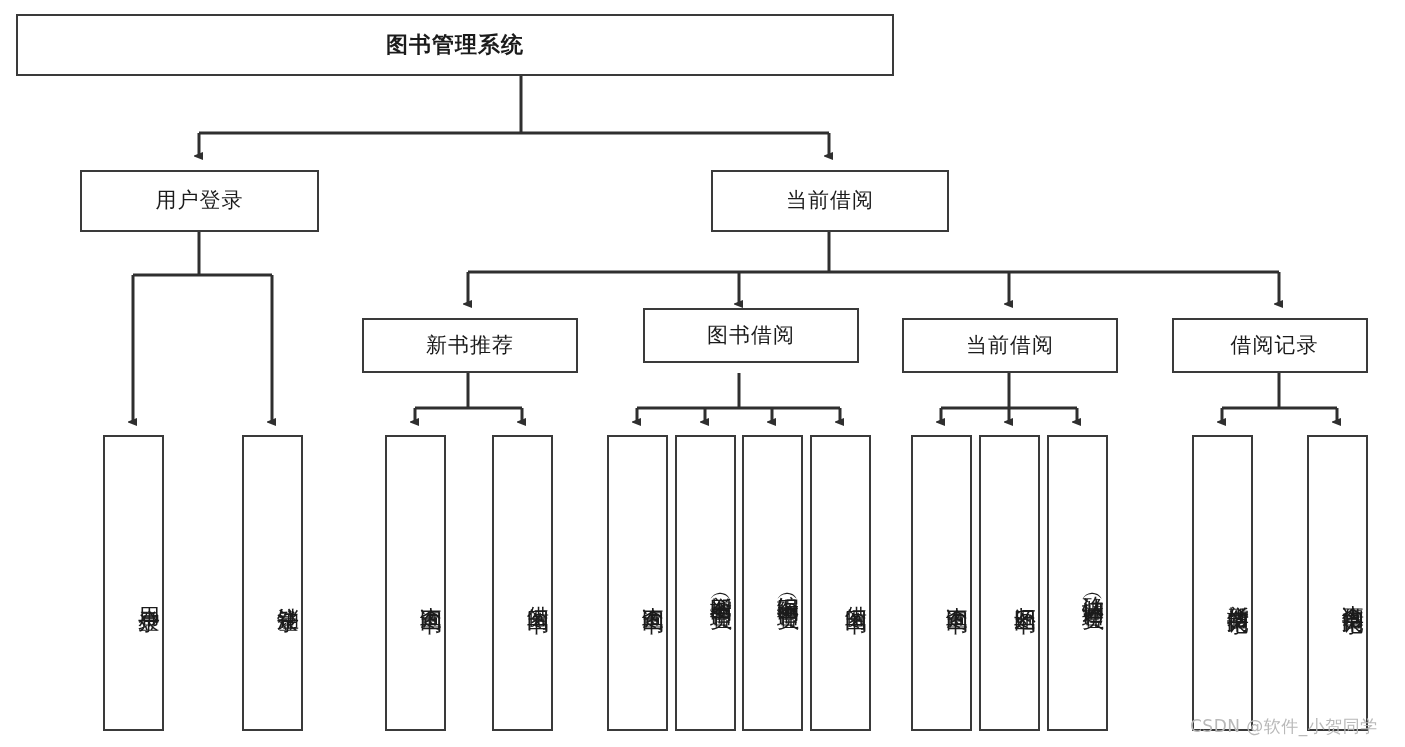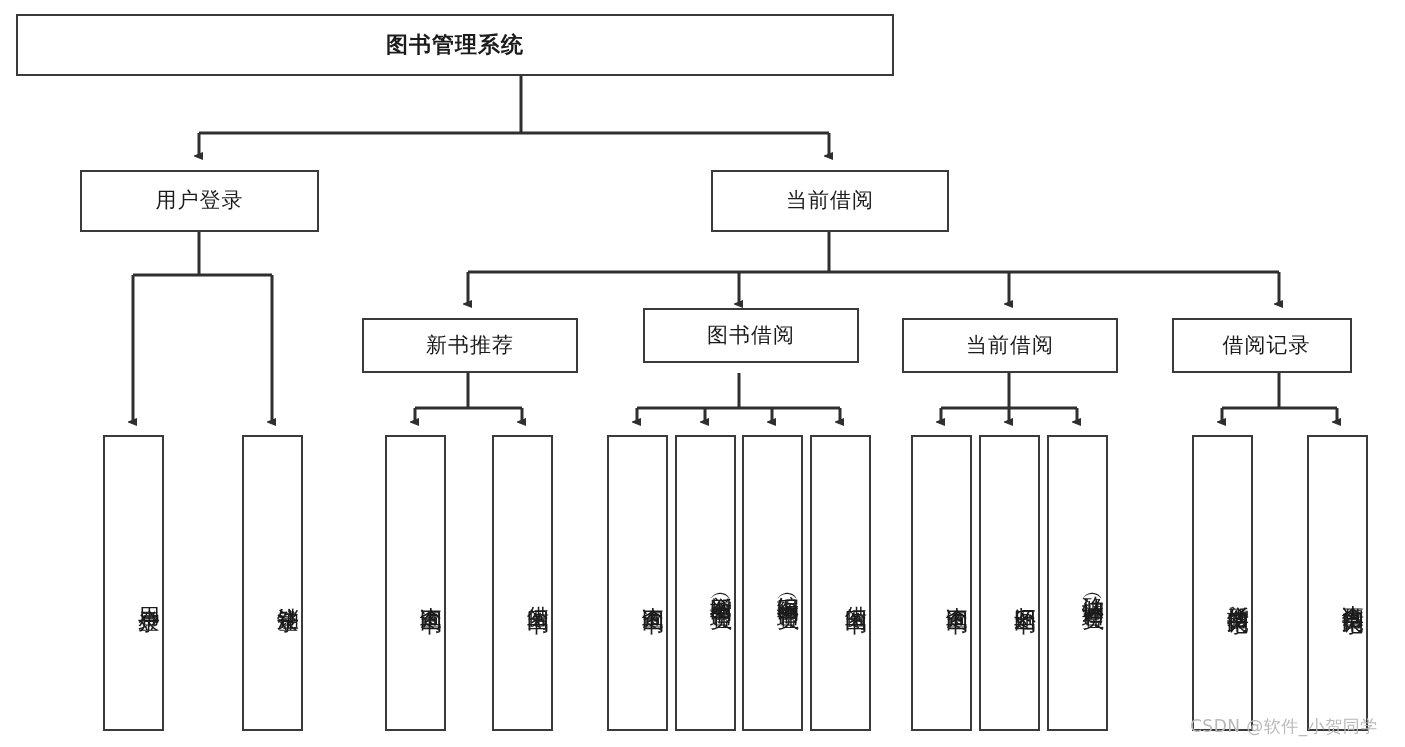--- a/index.html
+++ b/index.html
@@ -150,21 +150,21 @@
 
   <div class="node horiz" style="left:362px; top:318px; width:216px; height:55px;align-items:center;">
     <span>新书推荐</span>
   </div>
   <div class="node horiz" style="left:632px; top:308px; width:216px; height:55px;margin-left:11px;">
     <span>图书借阅</span>
   </div>
   <div class="node horiz" style="left:902px; top:318px; width:216px; height:55px;">
     <span>当前借阅</span>
   </div>
-  <div class="node horiz" style="left:1172px; top:318px; width:180px; height:55px;padding-left:9px;">
+  <div class="node horiz" style="left:1172px; top:318px; width:196px; height:55px;padding-left:9px;">
     <span>借阅记录</span>
   </div>
 
   <div class="node vert" style="left:103px; top:435px; width:61px; height:296px;">
     <span>用户登录</span>
   </div>
   <div class="node vert" style="left:242px; top:435px; width:61px; height:296px;">
     <span>注销登录</span>
   </div>
 

